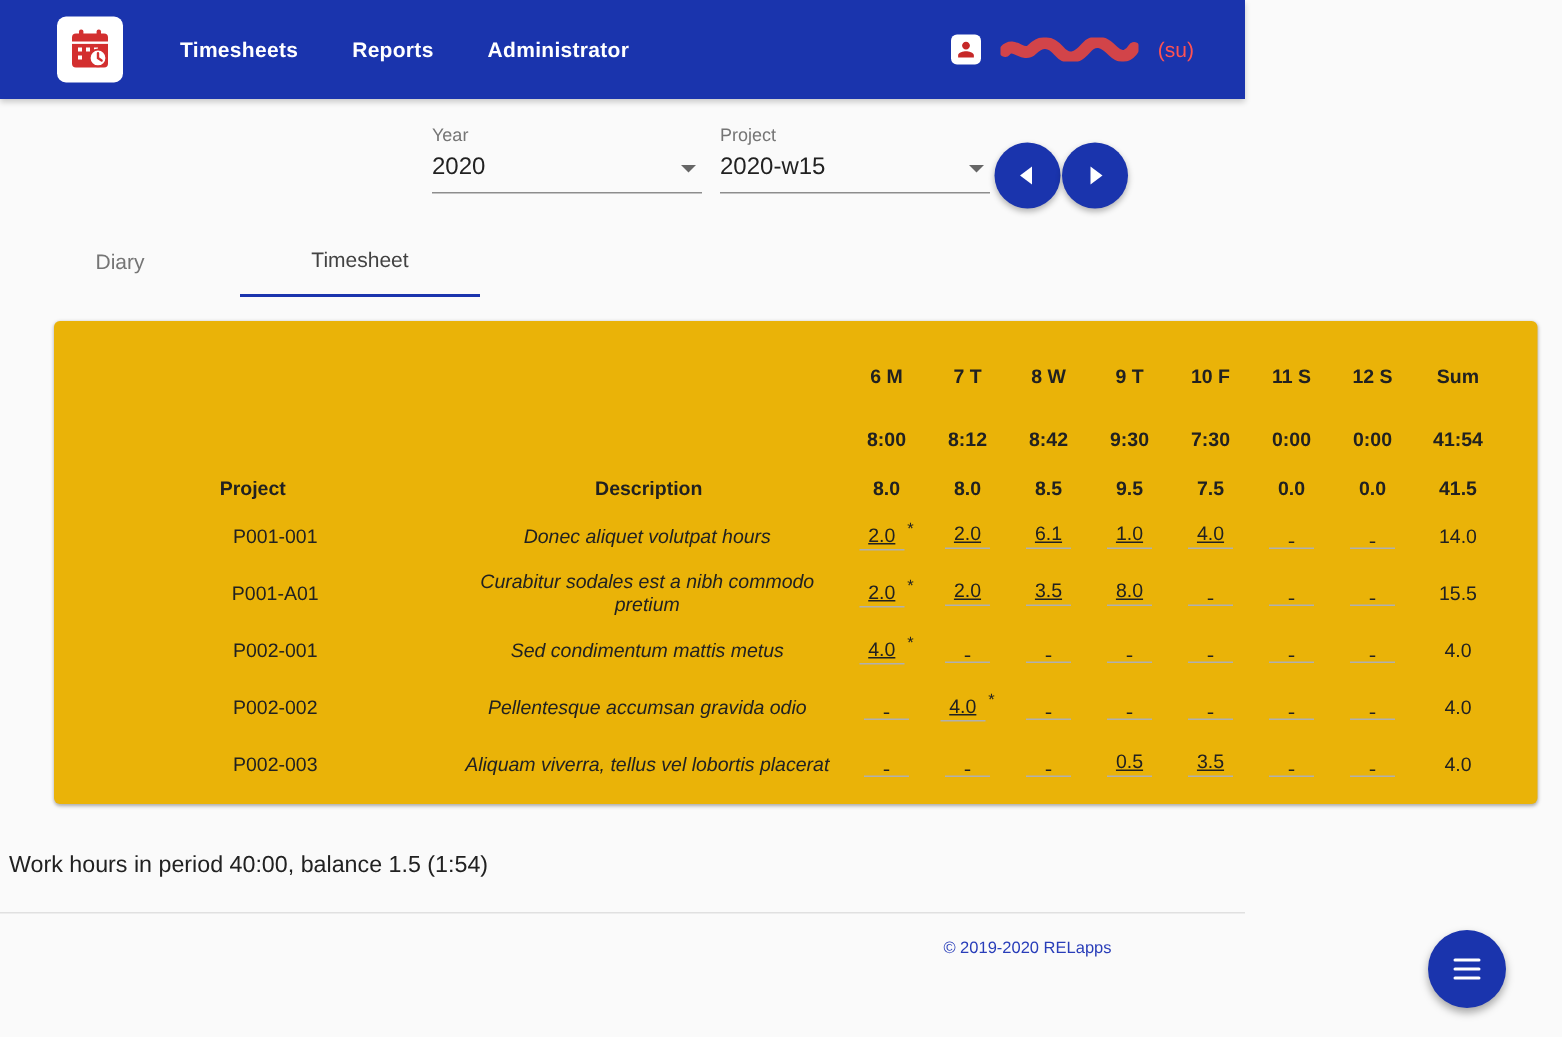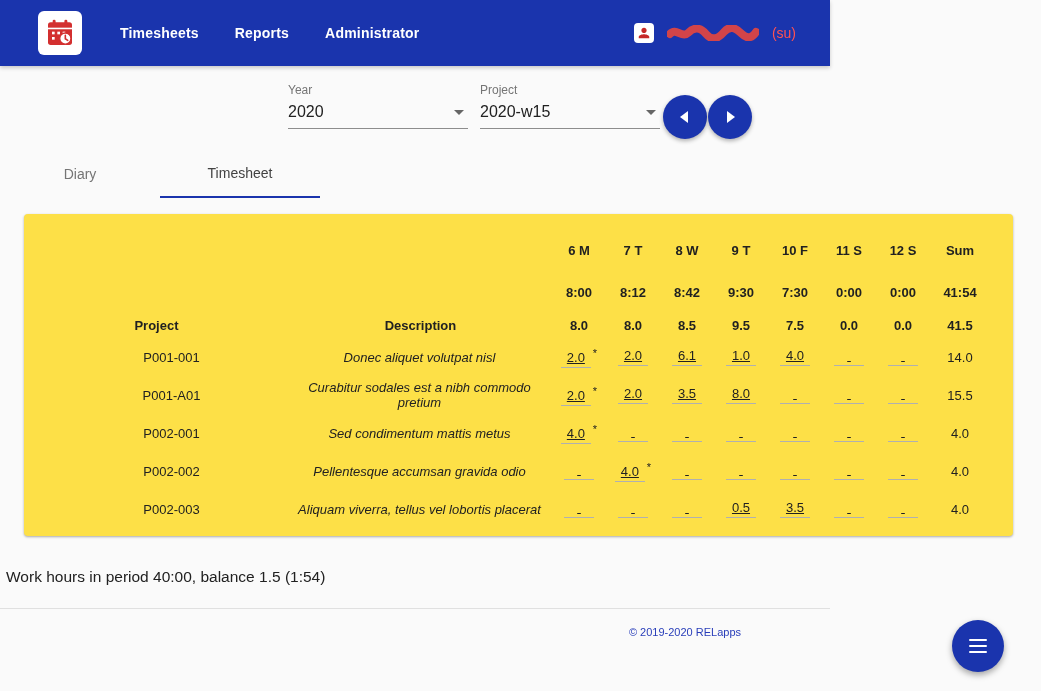--- a/index.html
+++ b/index.html
@@ -63,22 +63,22 @@
   
   .tabs { position: absolute; top: 150px; left: 0; display: flex; height: 48px; }
   .tab {
     width: 160px; height: 48px; display: flex; align-items: center; justify-content: center;
     font-size: 14px; color: #757575; cursor: pointer;
   }
   .tab.active { color: #424242; border-bottom: 2px solid #1a34ad; }
 
   
   .card {
-    position: absolute; left: 24px; top: 214px; width: 989px; height: 322px;
-    background: #fde047; border-radius: 4px;
+    position: absolute; left: 36px; top: 214px; width: 989px; height: 322px;
+    background: #eab308; border-radius: 4px;
     box-shadow: 0 1px 3px rgba(0,0,0,.2), 0 1px 2px rgba(0,0,0,.14);
     overflow: hidden;
   }
   #ts-table { width: 100%; border-collapse: collapse; table-layout: fixed; margin-top: 14px; font-size: 13px; color: #212121; }
   #ts-table th { font-weight: bold; text-align: center; color: #212121; }
   #ts-table td { text-align: center; color: #212121; }
   tr.hrow-1 th { height: 44px; vertical-align: middle; }
   tr.hrow-2 th { height: 40px; vertical-align: middle; }
   tr.hrow-3 th { height: 26px; vertical-align: middle; }
   #ts-table tbody tr { height: 38px; }
@@ -223,21 +223,21 @@
             <th>7.5</th>
             <th>0.0</th>
             <th>0.0</th>
             <th>41.5</th>
             <th></th>
           </tr>
         </thead>
       <tbody id="ts-body">
           <tr>
             <td class="project">P001-001</td>
-            <td class="desc">Donec aliquet volutpat nisl</td>
+            <td class="desc">Donec aliquet volutpat hours</td>
             <td><span class="field">2.0</span><span class="star">*</span></td>
             <td><span class="field">2.0</span></td>
             <td><span class="field">6.1</span></td>
             <td><span class="field">1.0</span></td>
             <td><span class="field">4.0</span></td>
             <td><span class="field">&nbsp;</span></td>
             <td><span class="field">&nbsp;</span></td>
             <td>14.0</td>
             <td></td>
           </tr>

